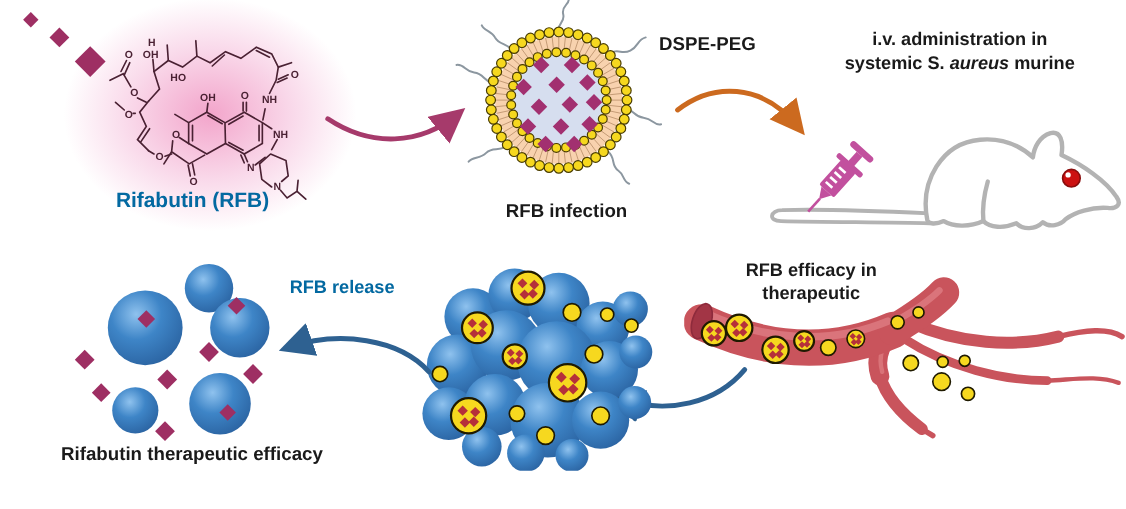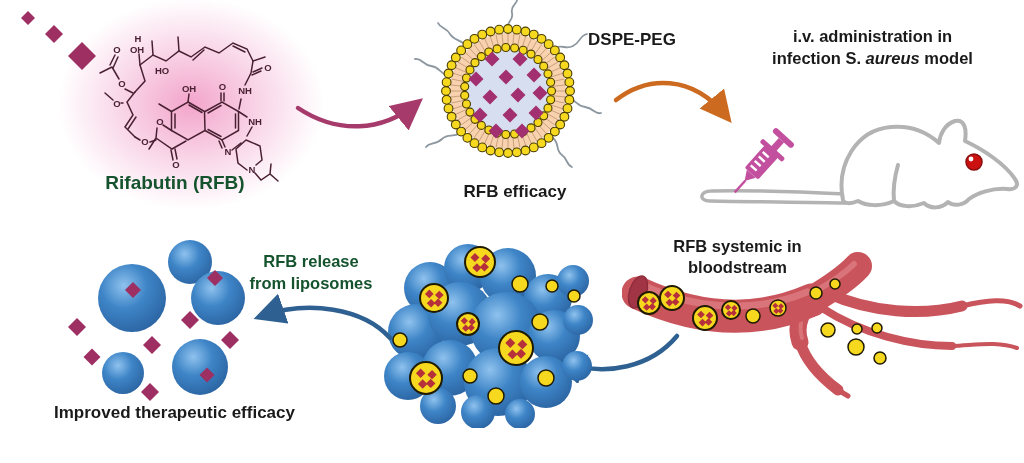--- a/index.html
+++ b/index.html
@@ -1,21 +1,21 @@
 <!DOCTYPE html>
 <html><head>
 <meta charset="utf-8">
 <style>
   html,body{margin:0;padding:0;background:#fff;}
   .canvas{position:relative;width:1024px;height:463px;background:#ffffff;overflow:hidden;
           font-family:"Liberation Sans",sans-serif;}
   .abs{position:absolute;}
   .lbl{position:absolute;font-weight:700;color:#1a1a1a;text-align:center;line-height:21px;font-size:16.5px;}
-  .lbl.left{text-align:center;}
-  .magenta{color:#14532d;}
+  .lbl.left{text-align:right;}
+  .magenta{color:#0369a1;}
   .glow{position:absolute;left:58px;top:-2px;width:266px;height:212px;border-radius:50%;
         background:radial-gradient(closest-side, rgba(242,160,200,0.95) 0%, rgba(246,195,222,0.65) 55%, rgba(255,255,255,0) 100%);}
   svg{display:block;}
 </style>
 </head>
 <body>
 
 <div class="canvas">
 
   <div class="glow"></div>
@@ -245,34 +245,34 @@
       <polygon points="132,87.5 139.5,95 132,102.5 124.5,95" fill="#A23070"></polygon>
       <polygon points="72,109.5 79.5,117 72,124.5 64.5,117" fill="#A23070"></polygon>
       <polygon points="102,109.5 109.5,117 102,124.5 94.5,117" fill="#A23070"></polygon>
       <polygon points="128,107.5 135.5,115 128,122.5 120.5,115" fill="#A23070"></polygon>
       <polygon points="88,125.5 95.5,133 88,140.5 80.5,133" fill="#A23070"></polygon>
       <polygon points="114,125.5 121.5,133 114,140.5 106.5,133" fill="#A23070"></polygon>
     </svg>
 
   <div class="lbl left" style="left:577px;top:29px;width:110px;font-size:17px">DSPE-PEG</div>
 
-  <div class="lbl" style="left:440px;top:181px;width:150px;font-size:17px">RFB efficacy</div>
+  <div class="lbl" style="left:440px;top:181px;width:150px;font-size:17px">RFB infection</div>
 
   <svg class="abs" style="left:612px;top:72px" width="130" height="58" viewBox="0 0 130 58">
     <defs>
         <marker id="mOrg" markerWidth="8" markerHeight="8" refX="5" refY="3.5" orient="auto">
       <path d="M0,0 L7,3.5 L0,7 Z" fill="#CC6A1F"></path>
         </marker>
       </defs>
     <path d="M4,28 C35,4 80,2 114,44" stroke="#CC6A1F" stroke-width="4.5" fill="none" stroke-linecap="round" marker-end="url(#mOrg)"></path>
   </svg>
 
   <div class="lbl" style="left:735px;top:25px;width:275px;line-height:22px">
     <span>i.v. administration in</span><br>
-    <span>infection S. </span><i>aureus</i><span> model</span><br>
+    <span>systemic S. </span><i>aureus</i><span> murine</span><br>
   </div>
 
   <svg class="abs" style="left:693px;top:103px" width="332" height="115" viewBox="0 0 332 115">
     <path d="M152,91 C110,89 50,87 18,88 C7,88 5,98 17,98 C60,99 115,99 152,100" fill="#ffffff" stroke="#B3B3B3" stroke-width="3.5" stroke-linecap="round"></path>
     <path d="M150,97 C143,62 163,27 198,24 C220,22 236,31 246,40 C247,31 252,21 262,18
              C271,16 274,25 272,38 C291,47 312,61 322,76 C327,83 322,87 314,86
              C299,85 284,90 276,96 C271,102 261,104 255,99 C248,106 237,106 231,100
              C219,105 207,104 201,98 C188,104 173,103 165,98 C158,101 151,101 150,97 Z" fill="#ffffff" stroke="#B3B3B3" stroke-width="4" stroke-linejoin="round"></path>
     <path d="M205,62 C201,76 200,88 201,98" fill="none" stroke="#B3B3B3" stroke-width="4" stroke-linecap="round"></path>
     <circle cx="281" cy="59" r="8" fill="#CC1111" stroke="#8A0D0D" stroke-width="1.5"></circle>
@@ -288,22 +288,22 @@
       <rect x="36" y="28" width="8" height="2.4" fill="#ffffff"></rect>
       <rect x="36" y="34" width="8" height="2.4" fill="#ffffff"></rect>
       <rect x="36" y="40" width="8" height="2.4" fill="#ffffff"></rect>
       <rect x="36" y="46" width="8" height="2.4" fill="#ffffff"></rect>
       <polygon points="36,53 48,53 42,63"></polygon>
       <rect x="41" y="62" width="2.4" height="16"></rect>
     </g>
   </svg>
 
   <div class="lbl" style="left:645px;top:236px;width:185px">
-    <span>RFB systemic in</span><br>
-    <span>bloodstream</span>
+    <span>RFB efficacy in</span><br>
+    <span>therapeutic</span>
   </div>
 
   <svg class="abs" style="left:622px;top:238px" width="402" height="170" viewBox="0 0 402 170" fill="none" stroke-linecap="round">
 
     <path d="M205,55 C250,75 300,78 340,68" stroke="#C9545C" stroke-width="11"></path>
     <path d="M340,68 C365,62 385,60 398,68" stroke="#C9545C" stroke-width="5"></path>
     <path d="M200,70 C240,96 290,108 330,108" stroke="#C9545C" stroke-width="8"></path>
     <path d="M330,108 C355,107 375,103 395,110" stroke="#C9545C" stroke-width="4"></path>
 
     <path d="M196,56 C180,70 172,86 178,104" stroke="#C9545C" stroke-width="17"></path>
@@ -422,21 +422,20 @@
       <circle cx="172" cy="86" r="8" fill="#F6D81F" stroke="#1f1a00" stroke-width="1.5"></circle>
       <circle cx="206" cy="60" r="6" fill="#F6D81F" stroke="#1f1a00" stroke-width="1.5"></circle>
     </svg>
 
   <div class="lbl" style="left:352px;top:413px;width:265px">
     <br>
   </div>
 
   <div class="lbl magenta" style="left:236px;top:250px;width:150px;line-height:22px">
     <span>RFB release</span><br>
-    <span>from liposomes</span>
   </div>
 
   <svg class="abs" style="left:248px;top:294px" width="150" height="55" viewBox="0 0 150 55">
     <defs>
         <marker id="mBlu2" markerWidth="8" markerHeight="8" refX="5" refY="3.5" orient="auto">
       <path d="M0,0 L7,3.5 L0,7 Z" fill="#2E6191"></path>
         </marker>
       </defs>
     <path d="M142,44 C115,14 60,6 14,22" stroke="#2E6191" stroke-width="4.5" fill="none" stroke-linecap="round" marker-end="url(#mBlu2)"></path>
   </svg>
@@ -458,15 +457,15 @@
       <polygon points="165,38 173,46 165,54 157,46" fill="#9E2F63"></polygon>
       <polygon points="157,135.5 164.5,143 157,150.5 149.5,143" fill="#9E2F63"></polygon>
       <polygon points="27,86 36,95 27,104 18,95" fill="#9E2F63"></polygon>
       <polygon points="42,116.5 50.5,125 42,133.5 33.5,125" fill="#9E2F63"></polygon>
       <polygon points="102,104 111,113 102,122 93,113" fill="#9E2F63"></polygon>
       <polygon points="140,79 149,88 140,97 131,88" fill="#9E2F63"></polygon>
       <polygon points="180,99 189,108 180,117 171,108" fill="#9E2F63"></polygon>
       <polygon points="100,151 109,160 100,169 91,160" fill="#9E2F63"></polygon>
     </svg>
 
-  <div class="lbl" style="left:42px;top:402px;width:265px;font-size:17px">Improved therapeutic efficacy</div>
+  <div class="lbl" style="left:42px;top:402px;width:265px;font-size:17px">Rifabutin therapeutic efficacy</div>
 
 </div>
 
 </body></html>

